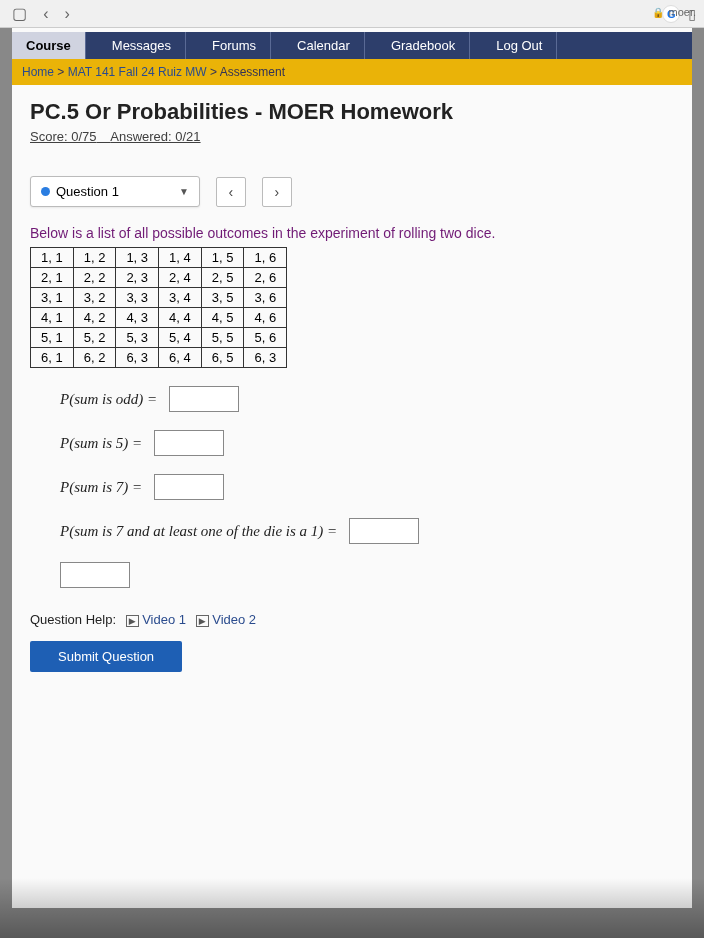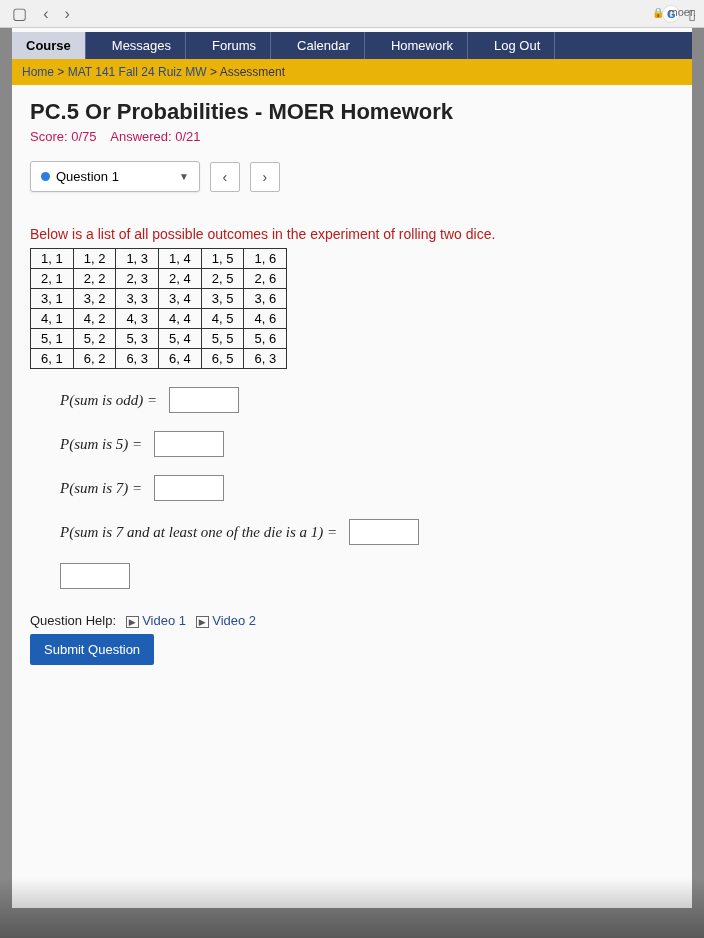--- a/index.html
+++ b/index.html
@@ -81,28 +81,29 @@
     padding: 14px 18px;
   }
   h1.title {
     font-size: 22px;
     font-weight: bold;
     color: #222;
     margin-bottom: 4px;
   }
   .score-line {
     font-size: 13px;
-    color: #be185d;
-    margin-bottom: 17px;
+    color: #404040;
+    margin-bottom: 32px;
+    text-decoration: underline;
   }
   .question-bar {
     display: flex;
     align-items: center;
-    gap: 10px;
-    margin-bottom: 34px;
+    gap: 16px;
+    margin-bottom: 18px;
   }
   .question-select {
     border: 1px solid #bbb;
     background: #fff;
     border-radius: 3px;
     padding: 7px 10px;
     font-size: 13px;
     display: flex;
     align-items: center;
     gap: 60px;
@@ -120,21 +121,21 @@
     width: 30px; height: 30px;
     border: 1px solid #bbb;
     background: #fff;
     display: flex; align-items:center; justify-content:center;
     font-size: 14px; color: #444;
     cursor: pointer;
     border-radius: 2px;
   }
   .problem-text {
     font-size: 14px;
-    color: #b91c1c;
+    color: #701a75;
     margin-bottom: 6px;
   }
   table.outcomes {
     border-collapse: collapse;
     margin-bottom: 18px;
   }
   table.outcomes td {
     border: 1px solid #333;
     padding: 2px 10px;
     font-size: 13px;
@@ -165,25 +166,25 @@
   .play-box {
     display:inline-block;
     border:1px solid #666;
     font-size:9px;
     padding: 0 2px;
     line-height: 10px;
     vertical-align: middle;
     color:#555;
   }
   .submit-btn {
-    margin-top: 6px;
+    margin-top: 14px;
     background: #1e5fb4;
     color: #fff;
     border: none;
-    padding: 8px 14px;
+    padding: 8px 28px;
     font-size: 13px;
     border-radius: 2px;
     cursor: pointer;
   }
   .bottom-shadow {
     position:absolute;
     bottom:0; left:0; right:0;
     height: 60px;
     background: linear-gradient(to bottom, rgba(0,0,0,0), rgba(0,0,0,0.35));
     pointer-events:none;
@@ -205,21 +206,21 @@
   </div>
 </div>
 
 <div class="page-wrap">
 
   <div class="nav-tabs">
     <div class="tab active">Course</div>
     <div class="tab">Messages</div>
     <div class="tab">Forums</div>
     <div class="tab">Calendar</div>
-    <div class="tab">Homework</div>
+    <div class="tab">Gradebook</div>
     <div class="tab">Log Out</div>
   </div>
 
   <div class="breadcrumb">
     <a href="#">Home</a>
     &gt;
     <a href="#">MAT 141 Fall 24 Ruiz MW</a>
     &gt;
     <span>Assessment</span>
   </div>

